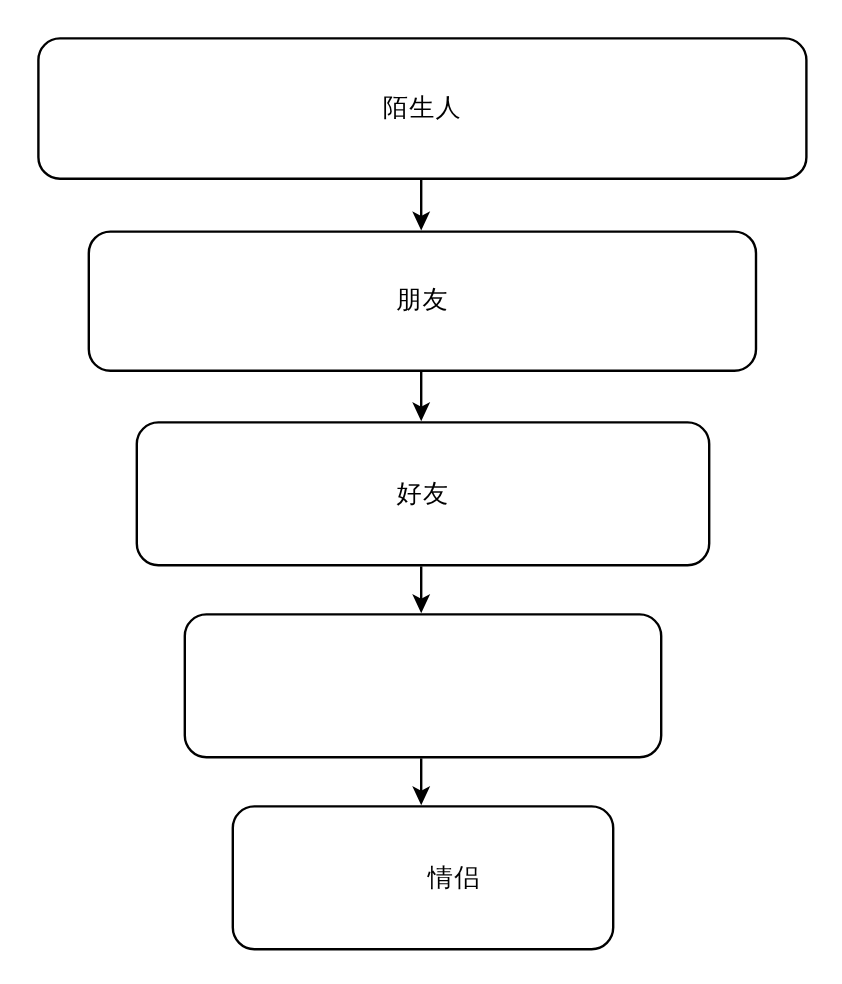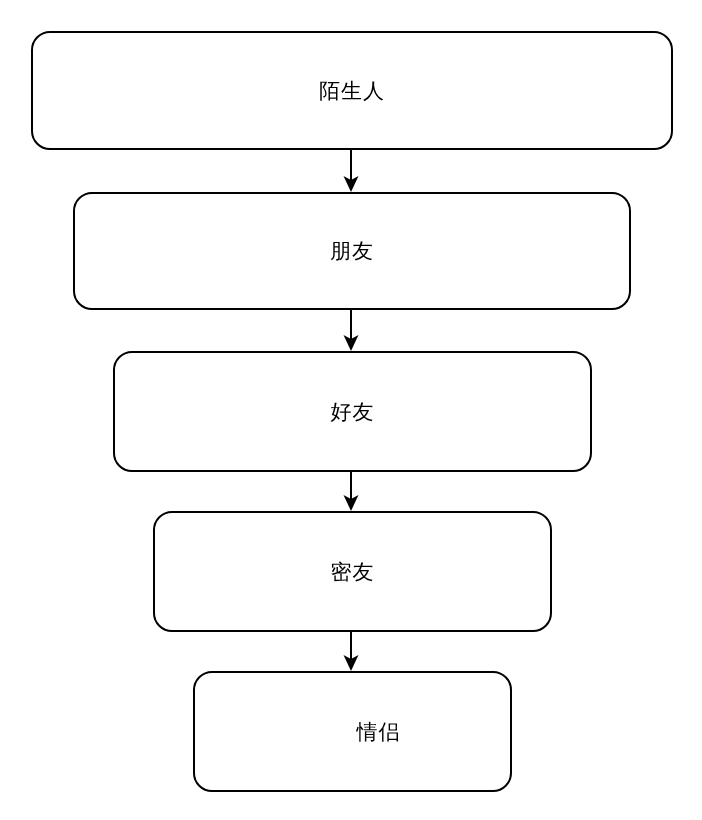--- a/index.html
+++ b/index.html
@@ -94,17 +94,16 @@
     <rect class="node-rect" x="194" y="672" width="317" height="119" rx="18" ry="18"></rect>
 
   </svg>
 
   <div class="node-label" style="left:31px; top:31px; width:642px; height:119px;">陌生人</div>
 
   <div class="node-label" style="left:73px; top:192px; width:558px; height:118px;">朋友</div>
 
   <div class="node-label" style="left:113px; top:351px; width:479px; height:121px;">好友</div>
 
-  <div class="node-label" style="left:153px; top:511px; width:399px; height:121px;">密友</div>
 
   <div class="node-label" style="left:193px; top:671px; width:371px; height:121px;">情侣</div>
 
 </div>
 
 </body></html>

